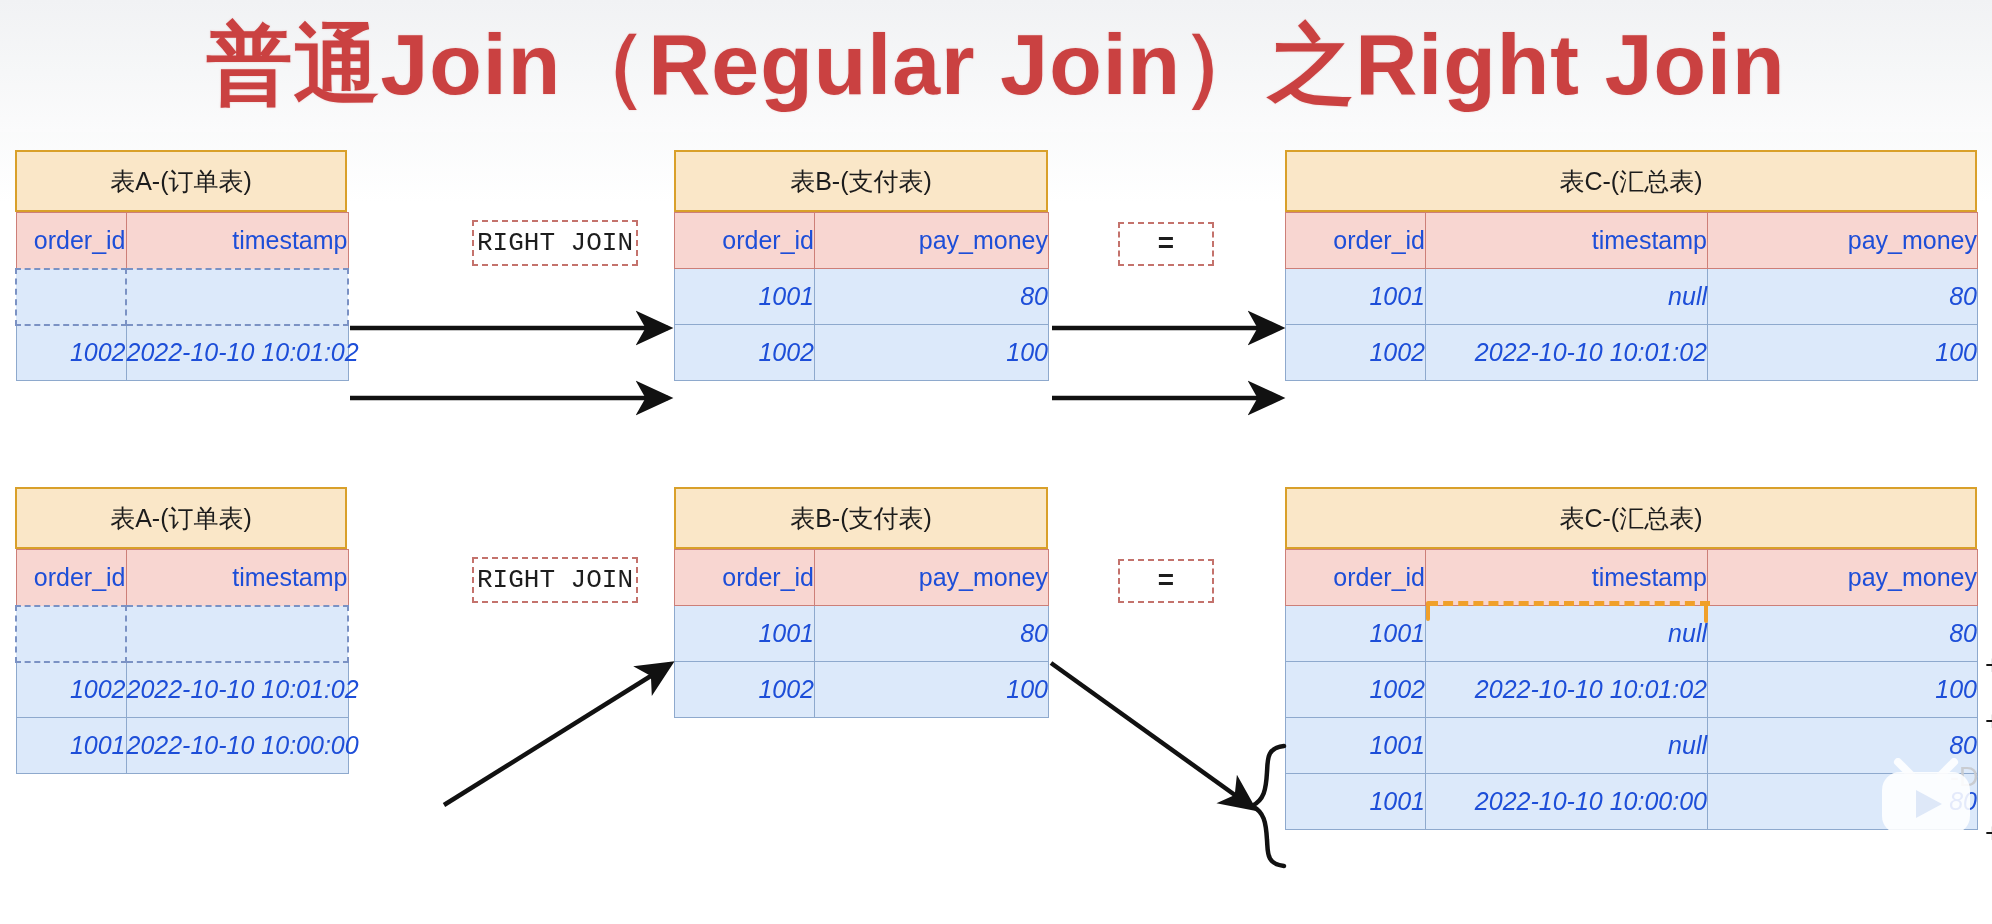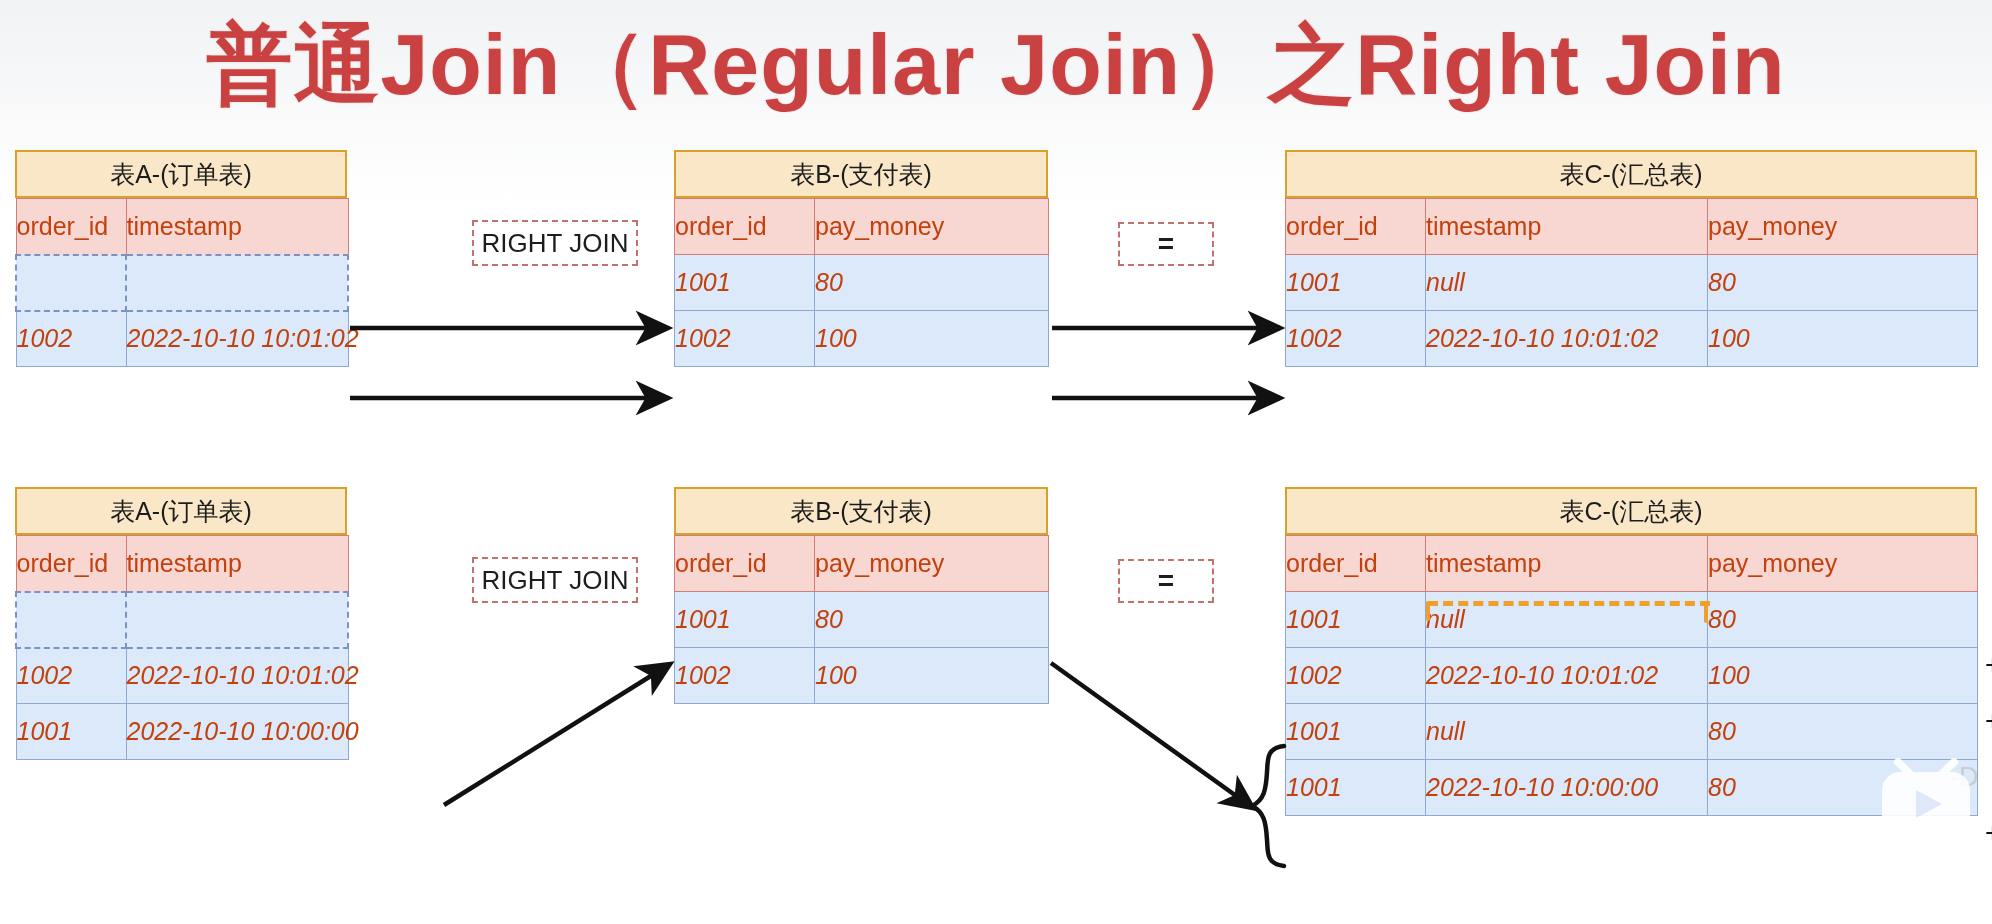--- a/index.html
+++ b/index.html
@@ -51,37 +51,37 @@
   }
   .tbl-title {
     box-sizing: border-box;
     background: #fae7c8;
     border: 2px solid #d9a02a;
     color: #1c1c1c;
     font-size: 25px;
     display: flex;
     align-items: center;
     justify-content: center;
-    height: 48px;
+    height: 62px;
     white-space: nowrap;
   }
   .tbl-grid {
     display: table;
     width: 100%;
     border-collapse: collapse;
     table-layout: fixed;
   }
   .trow { display: table-row; }
   .tcell {
     display: table-cell;
     box-sizing: border-box;
-    text-align: left;
+    text-align: right;
     vertical-align: middle;
     font-size: 25px;
-    color: #c2410c;
+    color: #1d4ed8;
     white-space: nowrap;
     border: 1.5px solid #8ea9cd;
   }
   .hdr .tcell {
     background: #f8d6d1;
     border: 1.5px solid #cd7f78;
     height: 56px;
   }
   .body-row .tcell {
     background: #dce9fa;
@@ -113,20 +113,21 @@
     position: absolute;
     box-sizing: border-box;
     border: 2px dashed #c4726c;
     display: flex;
     align-items: center;
     justify-content: center;
     font-size: 26px;
     color: #1d1d1d;
     background: transparent;
     white-space: nowrap;
+    font-family: Liberation Mono, monospace;
   }
   .dash-box.eq { font-size: 28px; font-weight: bold; }
 
   
   .overlay {
     position: absolute;
     left: 0; top: 0;
     width: 1992px; height: 924px;
     pointer-events: none;
   }

